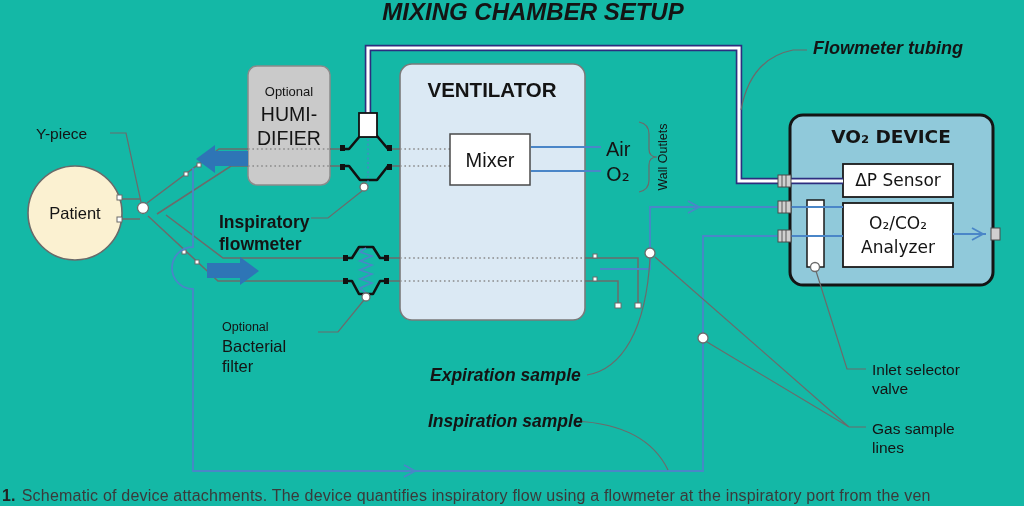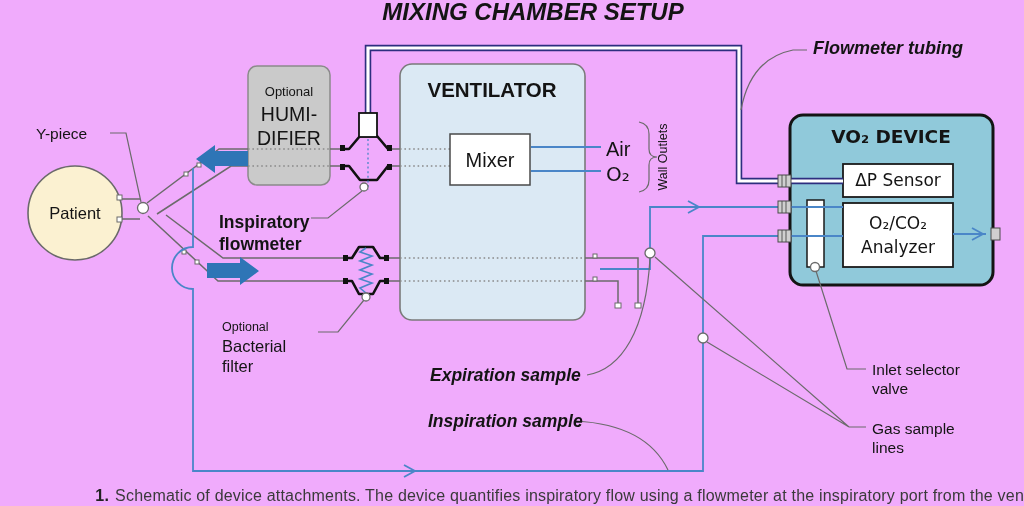--- a/index.html
+++ b/index.html
@@ -1,16 +1,16 @@
 <!DOCTYPE html>
 <html><head>
 <meta charset="utf-8">
 <style>
   html,body{margin:0;padding:0;background:#fff;}
-  .stage{position:relative;width:1024px;height:506px;background:#f0abfc;overflow:hidden;
+  .stage{position:relative;width:1024px;height:506px;background:#14b8a6;overflow:hidden;
          font-family:"Liberation Sans",sans-serif;}
   svg{position:absolute;top:0;left:0;}
   
   .tube{stroke:#6b6b6b;stroke-width:1.5;fill:none;}
   .tube-dot{stroke:#8a8a8a;stroke-width:1.3;fill:none;stroke-dasharray:1.6 2.8;}
   .blue{stroke:#4A86C8;stroke-width:1.8;fill:none;}
   .blue-dot{stroke:#4A86C8;stroke-width:1.3;fill:none;stroke-dasharray:2 2.6;}
   .navy-outer{stroke:#2D2E7F;stroke-width:6.5;fill:none;}
   .navy-inner{stroke:#ffffff;stroke-width:3.2;fill:none;}
   .callout{stroke:#6b6b6b;stroke-width:1.2;fill:none;}
@@ -18,21 +18,21 @@
   .node{fill:#fff;stroke:#6b6b6b;stroke-width:1.3;}
   .nub{fill:#fff;stroke:#6b6b6b;stroke-width:1;}
   .tick{fill:#111;stroke:none;}
   .port{fill:#cfcfcf;stroke:#4a4a4a;stroke-width:1;}
   .portline{stroke:#4a4a4a;stroke-width:0.9;}
   text{fill:#141414;}
   .sub{font-family:"DejaVu Sans",sans-serif;}
   .bold{font-weight:bold;}
   .bi{font-weight:bold;font-style:italic;}
   .caption{position:absolute;left:2px;top:487px;width:1022px;white-space:nowrap;
-           overflow:hidden;font-size:16px;color:#3a3a3a;letter-spacing:0.2px;text-align:right;}
+           overflow:hidden;font-size:16px;color:#3a3a3a;letter-spacing:0.2px;}
   .caption b{color:#222;margin-right:6px;}
 </style>
 </head>
 <body>
 
 <div class="stage">
 <svg width="1024" height="484" viewBox="0 0 1024 484">
 
   <rect x="248" y="66" width="82" height="119" rx="9" stroke="#8b8b8b" stroke-width="1.5" fill="#CACACA"></rect>
   <rect x="400" y="64" width="185" height="256" rx="12" stroke="#7a7a7a" stroke-width="1.6" fill="#DBE9F4"></rect>

